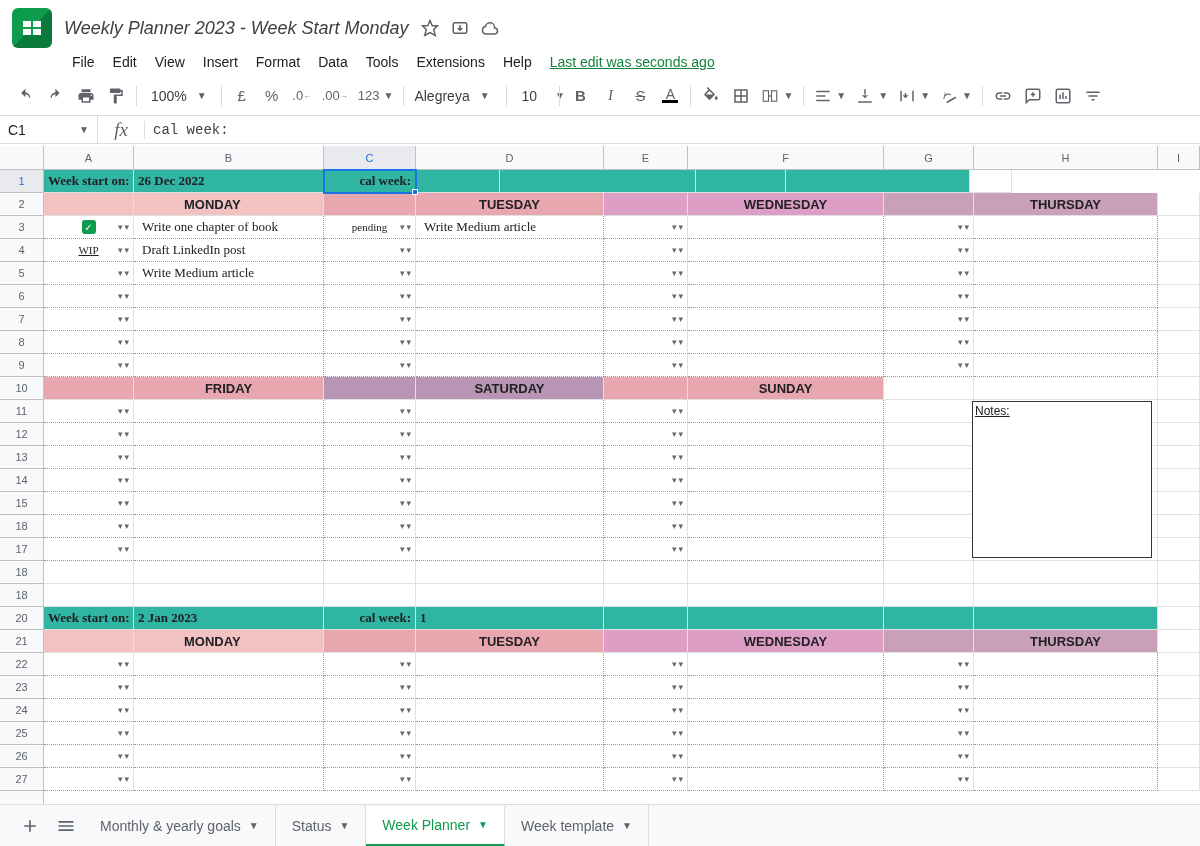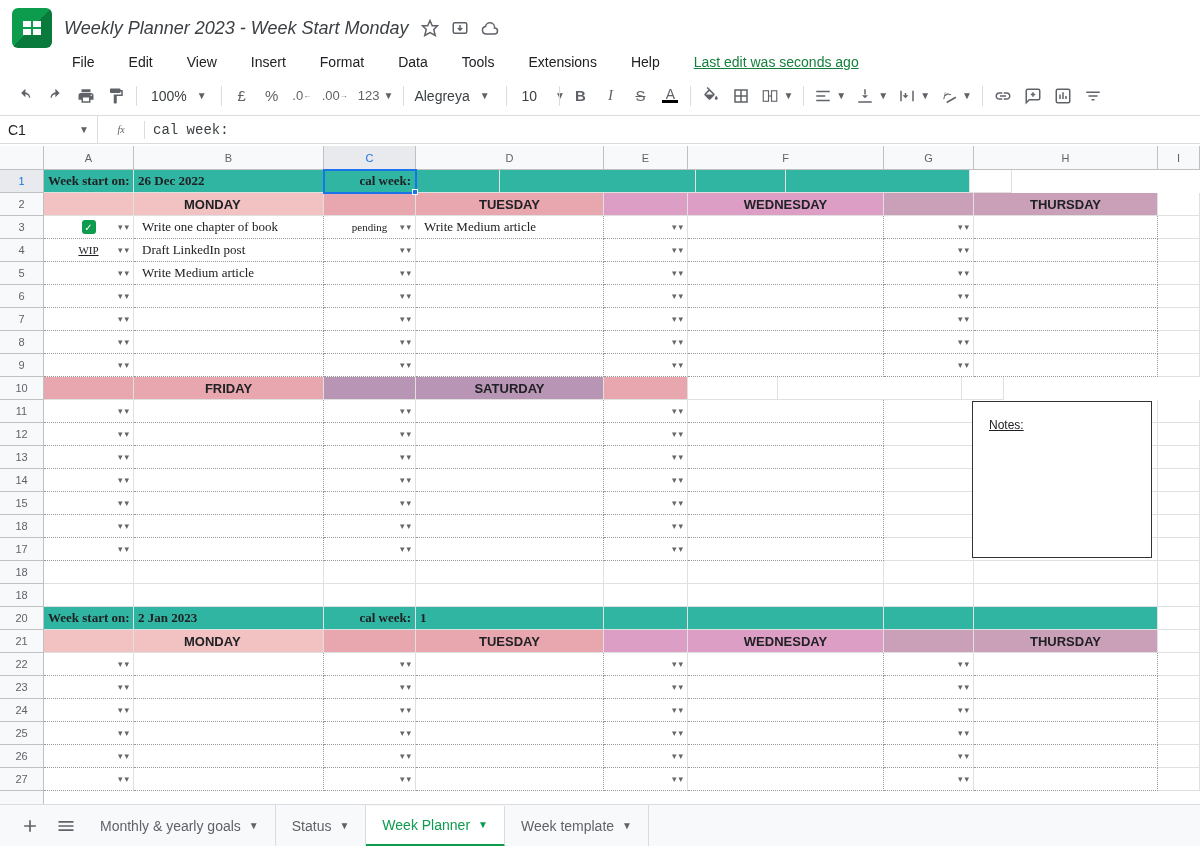--- a/index.html
+++ b/index.html
@@ -12,38 +12,38 @@
 .logo-inner::before, .logo-inner::after { content:''; position:absolute; background:#0d9b4e;}
 .logo-inner::before { left:50%; top:0; width:2px; height:100%; transform:translateX(-50%); }
 .logo-inner::after { top:50%; left:0; height:2px; width:100%; transform:translateY(-50%); }
 .title-area { display: flex; flex-direction: column; }
 .title-row { display: flex; align-items: center; gap: 12px; }
 .doc-title { font-size: 18px; color: #3c4043; font-weight: 400; font-style: italic; }
 .title-icons { display: flex; gap: 12px; color: #5f6368; }
 .title-icons svg { width: 18px; height: 18px; }
 
 
-.menubar { display: flex; align-items: center; padding: 0 12px 0 64px; height: 28px; gap: 18px; font-size: 14px; color: #202124; }
+.menubar { display: flex; align-items: center; padding: 0 12px 0 64px; height: 28px; gap: 2px; font-size: 14px; color: #202124; }
 .menubar .menu-item { padding: 4px 8px; cursor: pointer; }
 .menubar .last-edit { color: #15803d; text-decoration: underline; margin-left: 8px; font-size: 14px; }
 
 
 .toolbar { display: flex; align-items: center; padding: 4px 12px; height: 40px; border-bottom: 1px solid #dadce0; gap: 2px; }
 .tb-btn { min-width: 28px; height: 28px; display:flex; align-items:center; justify-content:center; cursor:pointer; color:#5f6368; border-radius:4px; padding:0 4px; }
 .tb-sep { width: 1px; height: 20px; background: #dadce0; margin: 0 4px; }
 .zoom { display:flex; align-items:center; font-size:14px; color:#3c4043; padding:0 8px; gap:6px;}
 .font-name { width: 90px; font-size:14px; padding:0 4px;}
 .font-size { width: 40px; text-align:center; font-size:14px;}
 .dd-caret { font-size:10px; color:#5f6368; margin-left:4px;}
 svg { display:block; }
 
 
 .formula-bar { display:flex; align-items:center; height: 28px; border-bottom: 1px solid #dadce0; }
 .name-box { width: 98px; height: 100%; border-right: 1px solid #dadce0; display:flex; align-items:center; padding: 0 8px; font-size:14px; justify-content:space-between;}
-.fx { width: 46px; display:flex; align-items:center; justify-content:center; font-style:italic; color:#5f6368; height:100%; font-family: serif; font-size:10px;}
+.fx { width: 46px; display:flex; align-items:center; justify-content:center; font-style:italic; color:#5f6368; height:100%; font-family: serif; font-size:19px;}
 .formula-input { flex:1; padding:0 8px; font-family: 'Courier New', monospace; font-size:14px; color:#3c4043;}
 
 
 .grid { position:absolute; top:146px; left:0; right:0; bottom:42px; overflow:hidden; }
 .corner { position:absolute; top:0; left:0; width:44px; height:24px; background:#f8f9fa; border-right:1px solid #c0c0c0; border-bottom:1px solid #c0c0c0; z-index:3;}
 .col-headers { position:absolute; top:0; left:44px; right:0; height:24px; display:flex; background:#f8f9fa; border-bottom:1px solid #c0c0c0; z-index:2;}
 .col-h { border-right:1px solid #c0c0c0; display:flex; align-items:center; justify-content:center; font-size:11px; color:#5f6368; flex-shrink:0;}
 .col-h.active { background:#e8eaed; color:#1a73e8;}
 .row-headers { position:absolute; top:24px; left:0; width:44px; bottom:0; background:#f8f9fa; border-right:1px solid #c0c0c0; z-index:2;}
 .row-h { height:23px; border-bottom:1px solid #c0c0c0; display:flex; align-items:center; justify-content:center; font-size:11px; color:#5f6368;}
@@ -72,21 +72,21 @@
 .lavender { background: #c9a0b8; }
 .purple { background: #b894b5; }
 .day-header { font-weight:bold; font-family: Arial; text-align:center; justify-content:center; font-size:13px;}
 
 .task-cell { font-family: Georgia, 'Times New Roman', serif; font-size:13px; border-bottom: 1px dotted #999 !important; border-right: 1px dotted #999 !important;}
 .status-cell { font-family: Georgia, serif; font-size:11px; text-align:center; justify-content:center; border-bottom: 1px dotted #999 !important;}
 .dd-arrow { position:absolute; right:4px; top:50%; transform:translateY(-50%); font-size:9px; color:#666; cursor:pointer;}
 
 .checkbox { width:14px; height:14px; background:#0d9b4e; border-radius:3px; display:flex; align-items:center; justify-content:center; color:#fff; font-size:10px; margin:0 auto;}
 
-.notes-box { position:absolute; border:1px solid #333; background:#fff; padding:16px; font-size:12px;text-decoration:underline;}
+.notes-box { position:absolute; border:1px solid #333; background:#fff; padding:2px; font-size:12px;text-decoration:underline;}
 
 .active-cell { outline: 2px solid #1a73e8; outline-offset:-1px; z-index:5;}
 .active-handle { position:absolute; bottom:-3px; right:-3px; width:6px; height:6px; background:#1a73e8; border:1px solid #fff;}
 
 
 .sheet-tabs { position:absolute; bottom:0; left:0; right:0; height:42px; background:#f8f9fa; border-top:1px solid #dadce0; display:flex; align-items:center; padding:0 12px;}
 .sheet-tabs .tab-btn { width:36px; height:36px; display:flex; align-items:center; justify-content:center; color:#5f6368; cursor:pointer;}
 .sheet-tab { padding: 10px 16px; font-size:14px; color:#5f6368; cursor:pointer; display:flex; align-items:center; gap:8px; border-right:1px solid #dadce0; height:100%;}
 .sheet-tab:first-of-type { border-left:1px solid #dadce0;}
 .sheet-tab.active { background:#fff; color:#0d9b4e; font-weight:500; border-bottom: 3px solid #0d9b4e; margin-bottom:-1px;}
@@ -556,20 +556,23 @@
     <div class="row">
       <div class="cell cA pink2 day-header"></div>
       <div class="cell cB pink2 day-header">
           <span>FRIDAY</span>
         </div>
       <div class="cell cC purple day-header"></div>
       <div class="cell cD purple day-header">
           <span>SATURDAY</span>
         </div>
       <div class="cell cE pink2 day-header"></div>
+      <div class="cell cF pink2 day-header">
+          <span>SUNDAY</span>
+        </div>
       <div class="cell cG"></div>
       <div class="cell cH"></div>
       <div class="cell cI"></div>
     </div>
 
     <div id="task-block-2">
         <div class="row">
           <div class="cell cA status-cell">
             <span class="dd-arrow">▾</span>
           </div>

